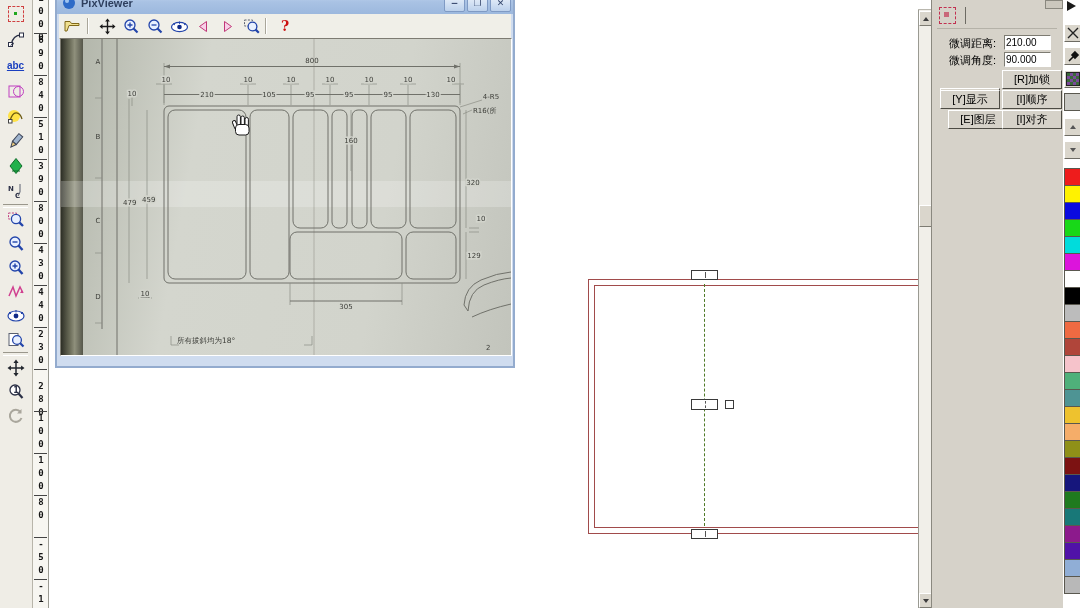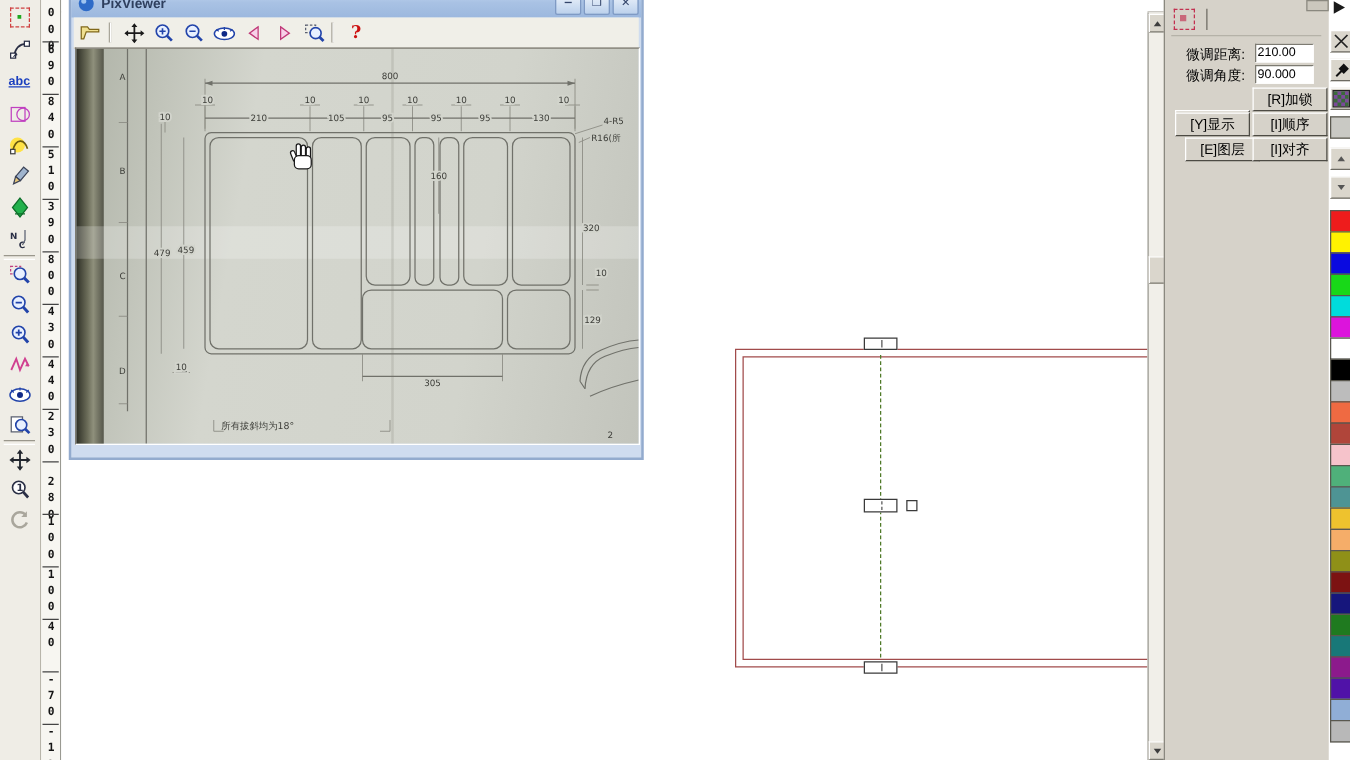--- a/index.html
+++ b/index.html
@@ -219,23 +219,23 @@
     <div class="rl" style="top:286px">440</div>
   <div class="rt" style="top:327px"></div>
     <div class="rl" style="top:328px">230</div>
   <div class="rt" style="top:369px"></div>
     <div class="rl" style="top:380px">280</div>
   <div class="rt" style="top:411px"></div>
     <div class="rl" style="top:412px">100</div>
   <div class="rt" style="top:453px"></div>
     <div class="rl" style="top:454px">100</div>
   <div class="rt" style="top:495px"></div>
-    <div class="rl" style="top:496px">40</div>
+    <div class="rl" style="top:496px">80</div>
   <div class="rt" style="top:537px"></div>
-    <div class="rl" style="top:538px">-70</div>
+    <div class="rl" style="top:538px">-50</div>
   <div class="rt" style="top:579px"></div>
     <div class="rl" style="top:580px">-120</div>
 </div>
 
 <div class="abs" id="canvas">
   <div class="redrect" style="left:539px;top:279px;width:352px;height:253px"></div>
   <div class="redrect" style="left:545px;top:285px;width:340px;height:241px"></div>
   <div id="centerline" style="left:655px"></div>
   <div class="handle" style="left:642px;top:270px;width:25px;height:8px">
       <i></i>

